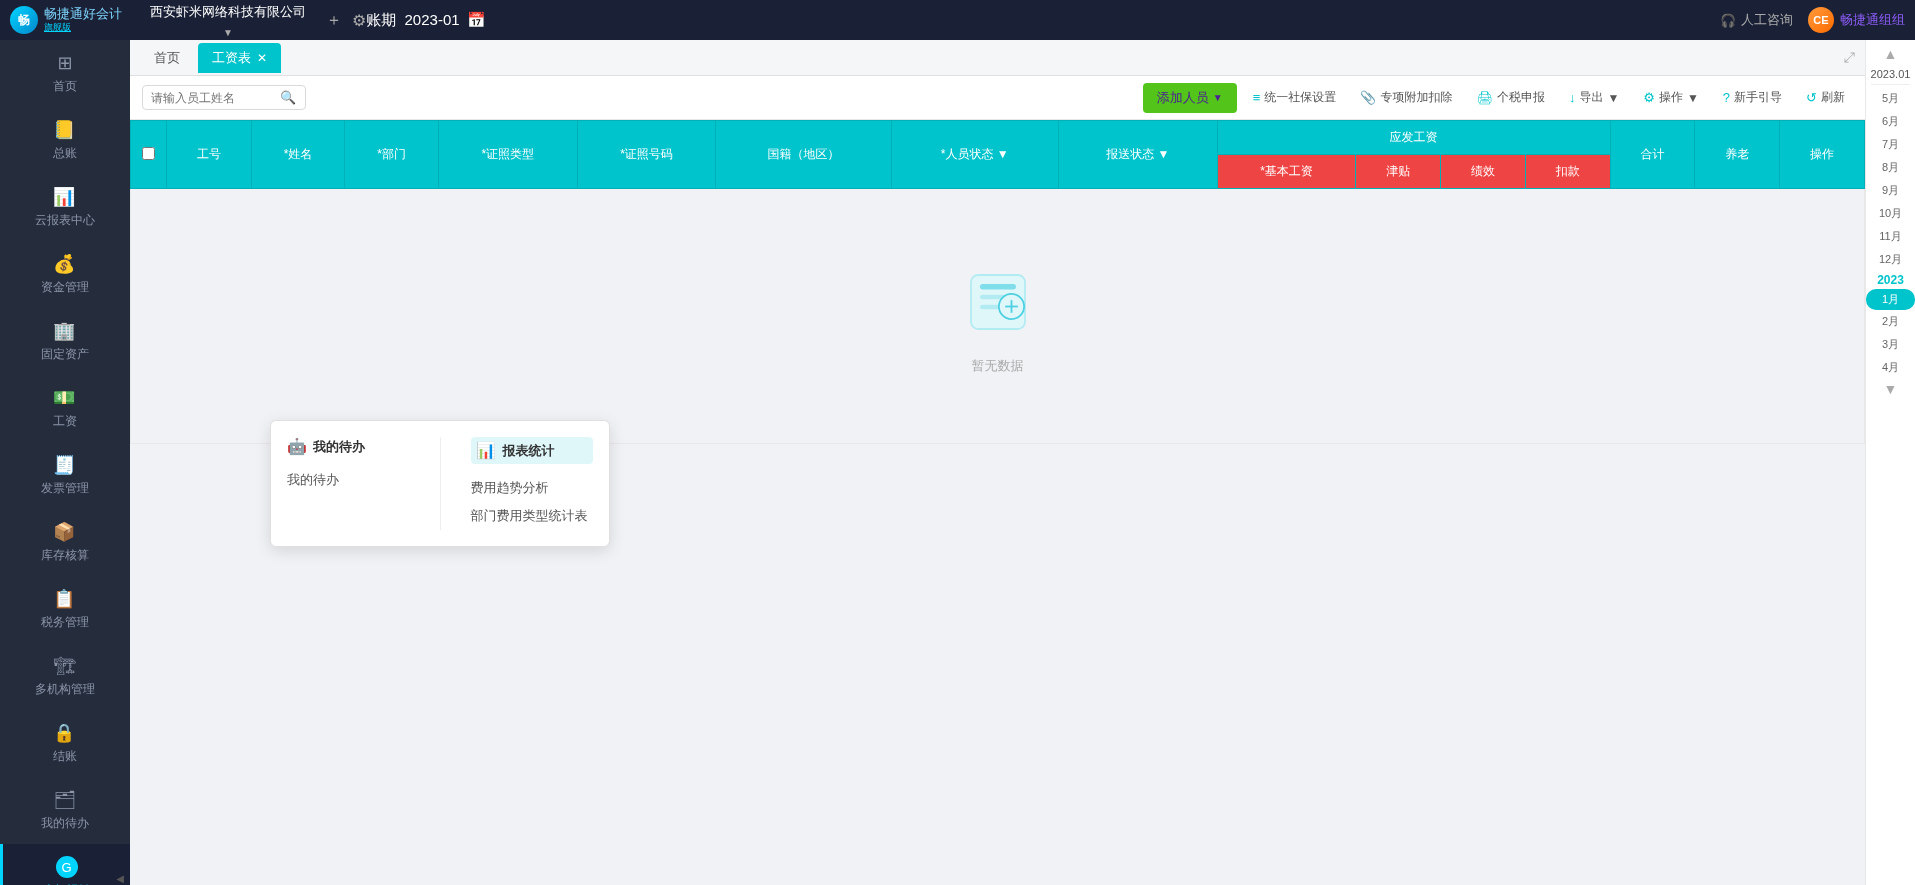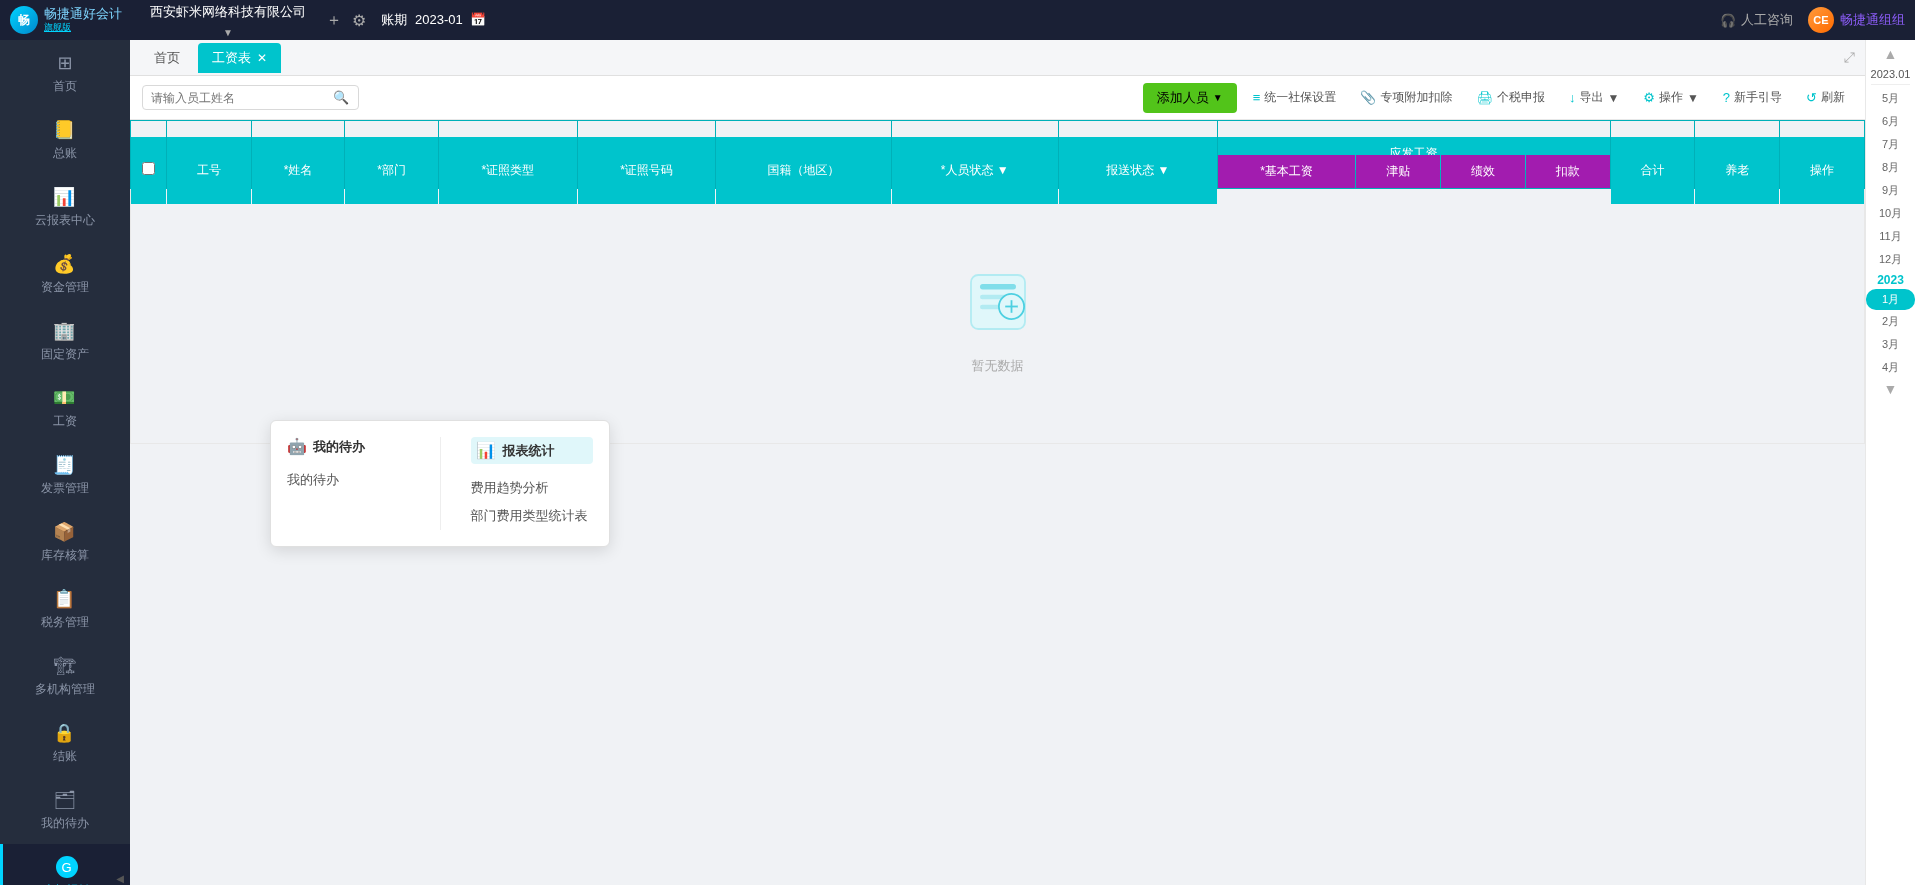--- a/index.html
+++ b/index.html
@@ -31,21 +31,21 @@
     .logo-sub { color: #00d4ff; font-size: 9px; text-decoration: underline; }
     .company-selector {
       display: flex; align-items: center; gap: 6px;
       color: white; font-size: 13px; padding: 0 10px;
       cursor: pointer;
       flex-direction: column;
     }
     .company-selector .arrow { color: #aaa; font-size: 10px; }
     .top-bar-icons { display: flex; align-items: center; gap: 10px; margin-left: 10px; }
     .top-bar-icons span { color: #aaa; font-size: 16px; cursor: pointer; }
-    .period { color: white; font-size: 13px; margin-left: 15px; }
+    .period { color: white; font-size: 15px; }
     .period-cal { color: #aaa; cursor: pointer; }
     .top-bar-right { margin-left: auto; display: flex; align-items: center; gap: 15px; }
     .top-bar-right .support { color: #aaa; font-size: 13px; display: flex; align-items: center; gap: 4px; cursor: pointer; }
     .top-bar-right .user { display: flex; align-items: center; gap: 6px; cursor: pointer; }
     .user-avatar { width: 26px; height: 26px; border-radius: 50%; background: linear-gradient(135deg, #ff9a3c, #ff6b00); display: flex; align-items: center; justify-content: center; color: white; font-size: 11px; font-weight: bold; }
     .user-name { color: #8b5cf6; font-size: 13px; }
 
     
     .main-layout { display: flex; flex: 1; overflow: hidden; }
 
@@ -112,28 +112,28 @@
       border-bottom: 1px solid #e8e8e8;
       flex-shrink: 0;
       gap: 10px;
     }
     .search-box {
       display: flex; align-items: center;
       border: 1px solid #d9d9d9;
       border-radius: 4px;
       padding: 4px 8px;
       gap: 6px;
-      width: 217px;
+      width: 164px;
     }
     .search-box input { border: none; outline: none; font-size: 12px; color: #999; width: 100%; }
     .search-icon { color: #aaa; font-size: 13px; cursor: pointer; }
     .toolbar-right { margin-left: auto; display: flex; align-items: center; gap: 8px; }
     .btn-add {
       background: #52c41a;
-      color: #000000;
+      color: #4c1d95;
       border: none;
       padding: 6px 14px;
       border-radius: 4px;
       font-size: 13px;
       cursor: pointer;
       display: flex; align-items: center; gap: 4px;
     }
     .btn-add .arrow { font-size: 10px; }
     .toolbar-action {
       display: flex; align-items: center; gap: 4px;
@@ -147,28 +147,28 @@
     .salary-table { width: 100%; border-collapse: collapse; font-size: 12px; }
     .salary-table th {
       background: #00c4cc;
       color: white;
       padding: 8px 10px;
       border: 1px solid #00b0b8;
       text-align: center;
       white-space: nowrap;
       font-weight: normal;
     }
-    .salary-table th.sub { background: #a21caf; }
+    .salary-table th.sub { background: #ef4444; }
     .salary-table td {
       padding: 8px 10px;
       border: 1px solid #e8e8e8;
       text-align: center;
       color: #555;
     }
-    .table-header-row1 th, .table-header-row2 th { position: sticky; top: 16px; z-index: 2; }
+    .table-header-row1 th, .table-header-row2 th { position: sticky; top: 0; z-index: 2; }
     .checkbox-th { width: 36px; }
     .checkbox-input { cursor: pointer; }
 
     
     .empty-state {
       display: flex; flex-direction: column; align-items: center; justify-content: center;
       padding: 60px 0;
       color: #aaa; font-size: 13px;
     }
     .empty-icon {

